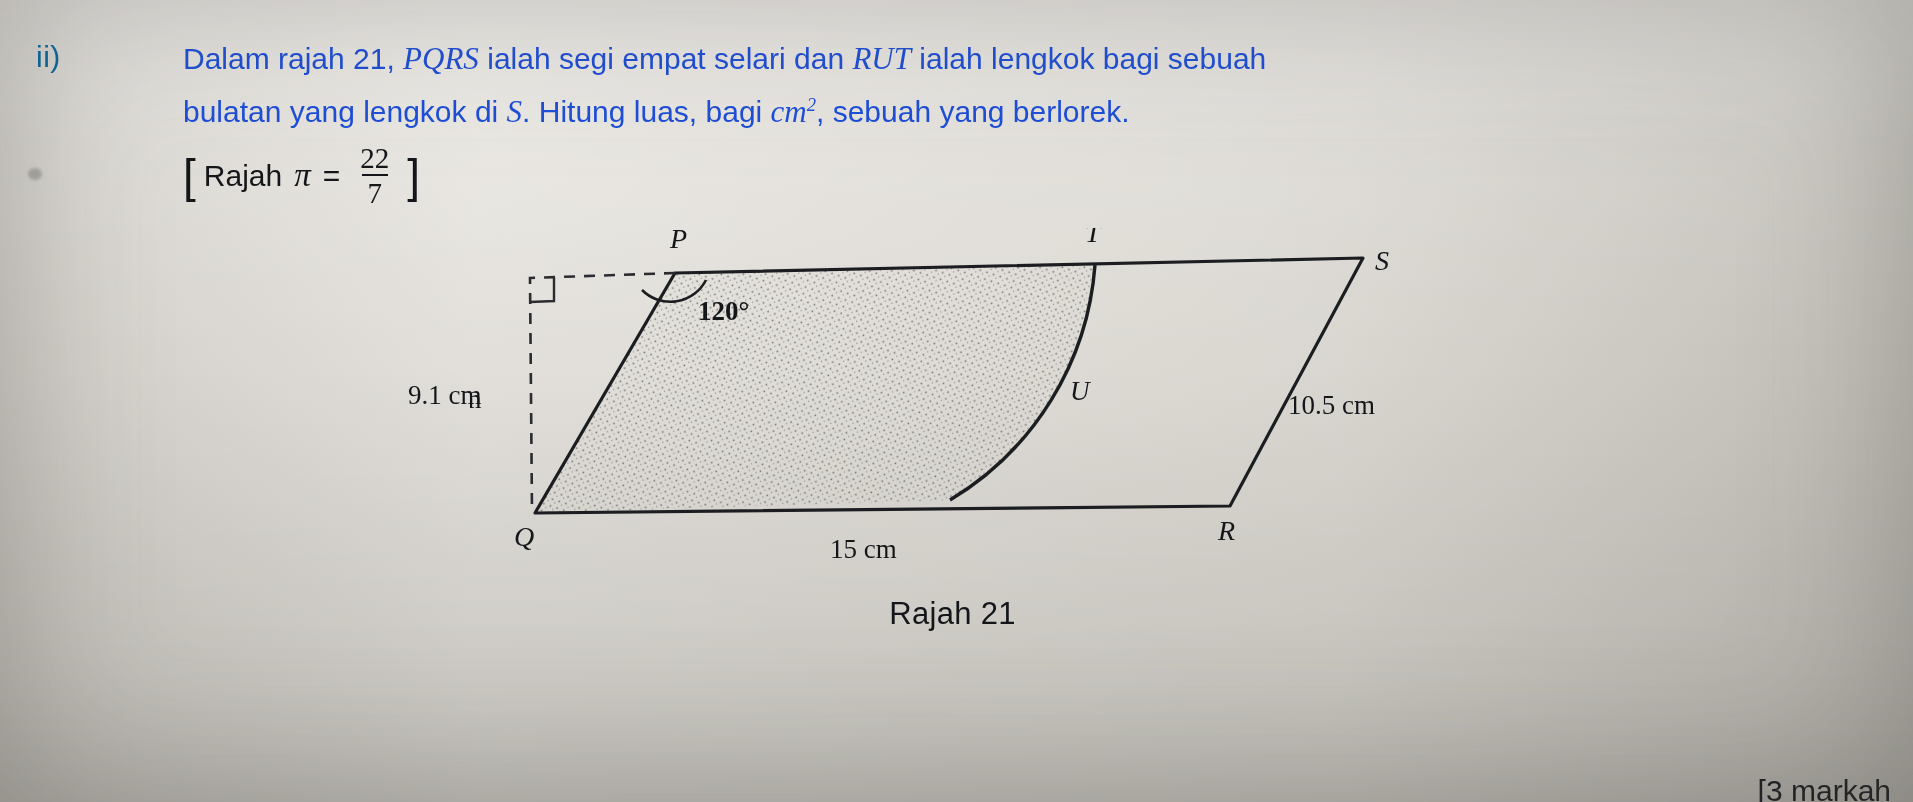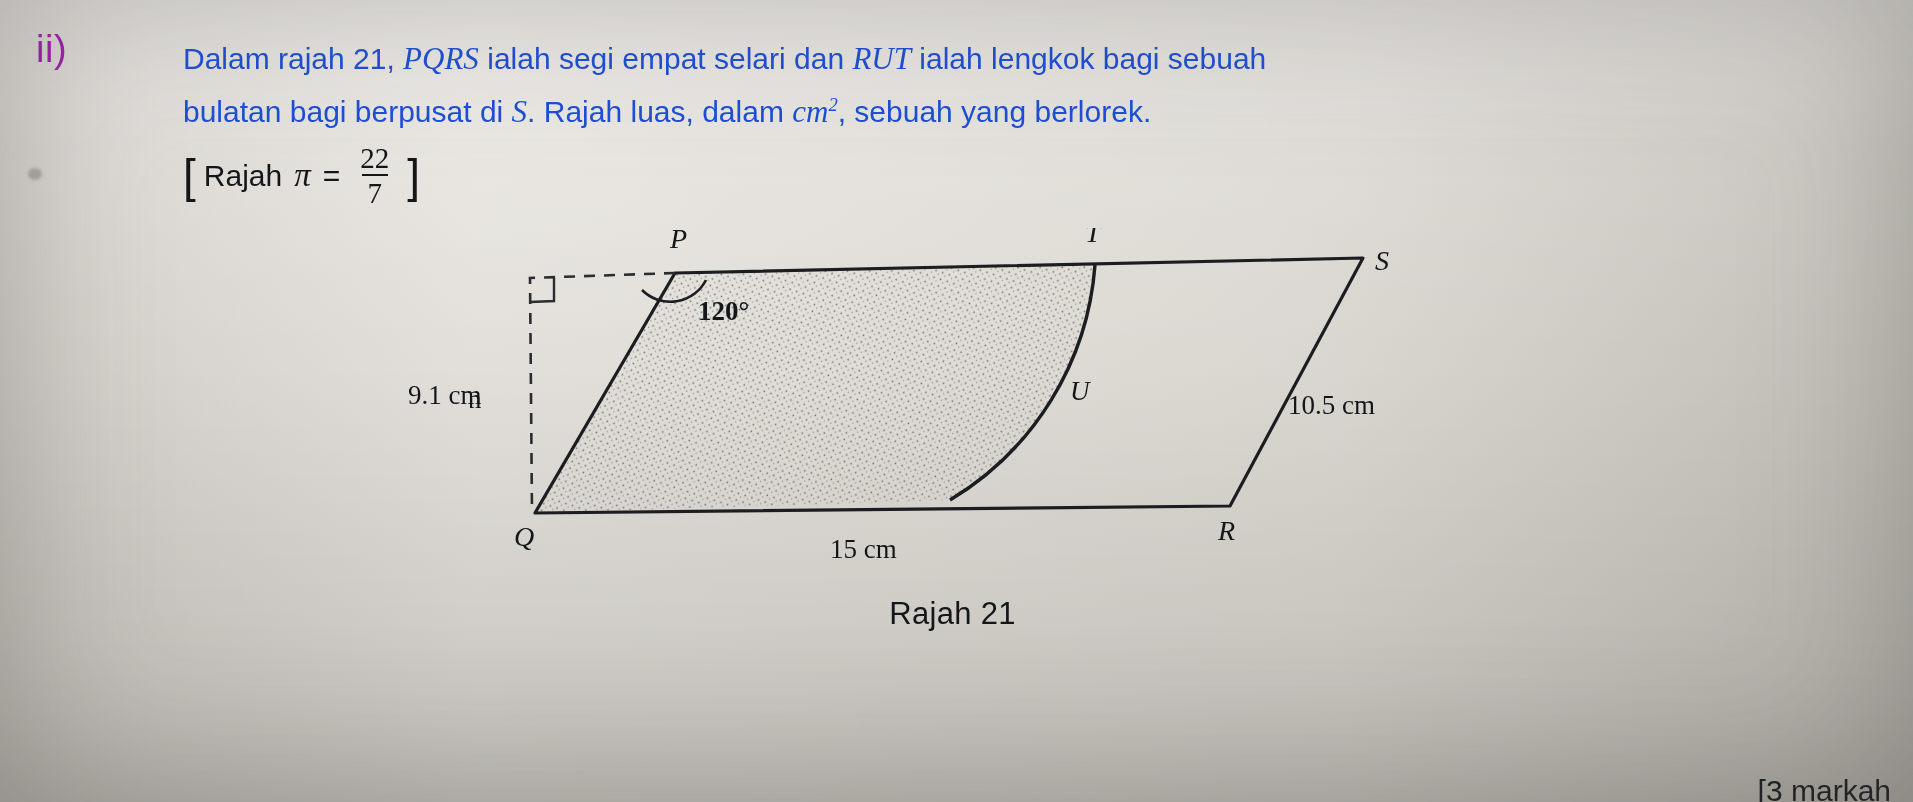--- a/index.html
+++ b/index.html
@@ -21,23 +21,23 @@
     position: absolute;
     inset: 0;
     background:
       linear-gradient(180deg, rgba(255,255,255,0.35) 0%, rgba(255,255,255,0.10) 18%, rgba(0,0,0,0.00) 45%, rgba(0,0,0,0.05) 80%, rgba(0,0,0,0.10) 100%),
       linear-gradient(90deg, rgba(0,0,0,0.06) 0%, rgba(255,255,255,0.12) 25%, rgba(255,255,255,0.06) 70%, rgba(0,0,0,0.07) 100%);
     pointer-events: none;
   }
   .question-label {
     position: absolute;
     left: 36px;
-    top: 28px;
-    font-size: 38px;
-    color: #a21caf;
+    top: 40px;
+    font-size: 30px;
+    color: #0369a1;
     letter-spacing: 0.5px;
   }
   .q-body {
     position: absolute;
     left: 183px;
     top: 36px;
     width: 1690px;
     font-size: 30px;
     line-height: 46px;
     color: #1d4ed8;
@@ -123,21 +123,21 @@
 </head>
 <body>
 
 <div class="paper-shade"></div>
 <div class="smudge1"></div>
 
 <div class="question-label">ii)</div>
 
 <div class="q-body">
   <span>Dalam rajah 21, </span><span class="it">PQRS</span><span> ialah segi empat selari dan </span><span class="it">RUT</span><span> ialah lengkok bagi sebuah</span><br>
-  <span>bulatan bagi berpusat di </span><span class="it">S</span><span>. Rajah luas, dalam </span><span class="it">cm</span><span class="sup">2</span><span>, sebuah yang berlorek.</span>
+  <span>bulatan yang lengkok di </span><span class="it">S</span><span>. Hitung luas, bagi </span><span class="it">cm</span><span class="sup">2</span><span>, sebuah yang berlorek.</span>
 </div>
 
 <div class="guna-line">
   <span class="brk brk-l">[</span>
   <span>Rajah</span>
   <span class="pi-sym">π</span>
   <span class="eq">=</span>
   <span class="frac">
     <span class="num">22</span>
     <span class="den">7</span>

